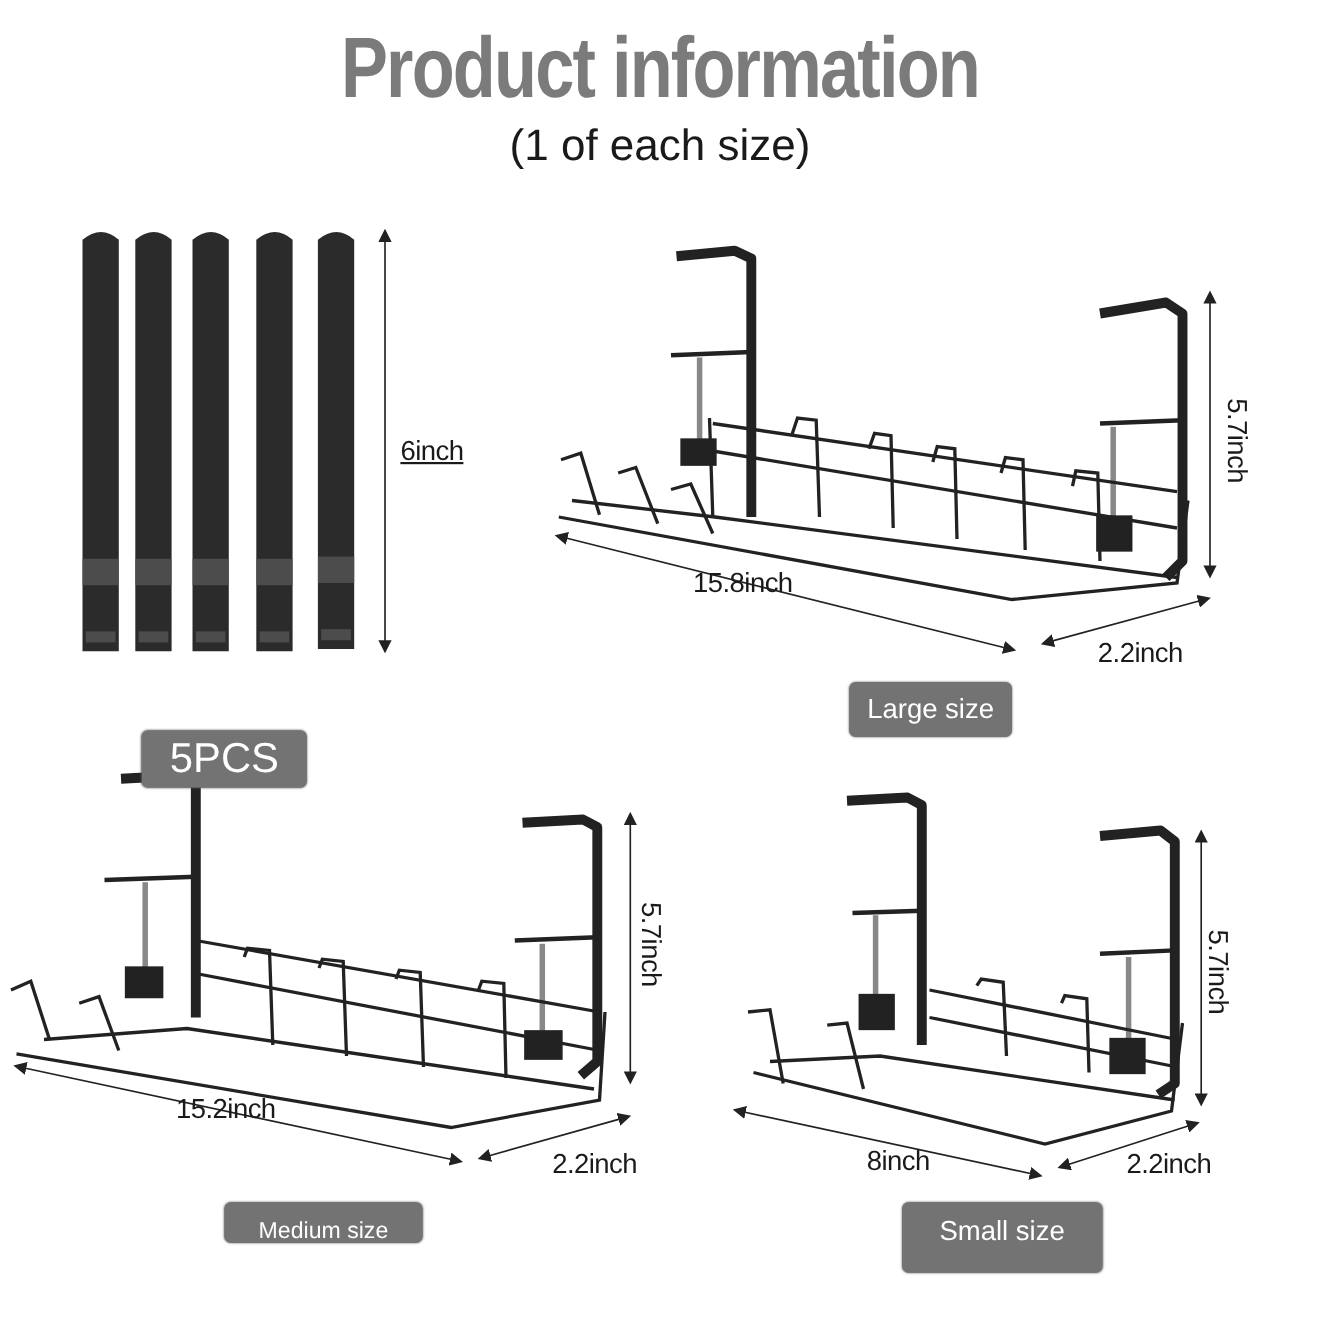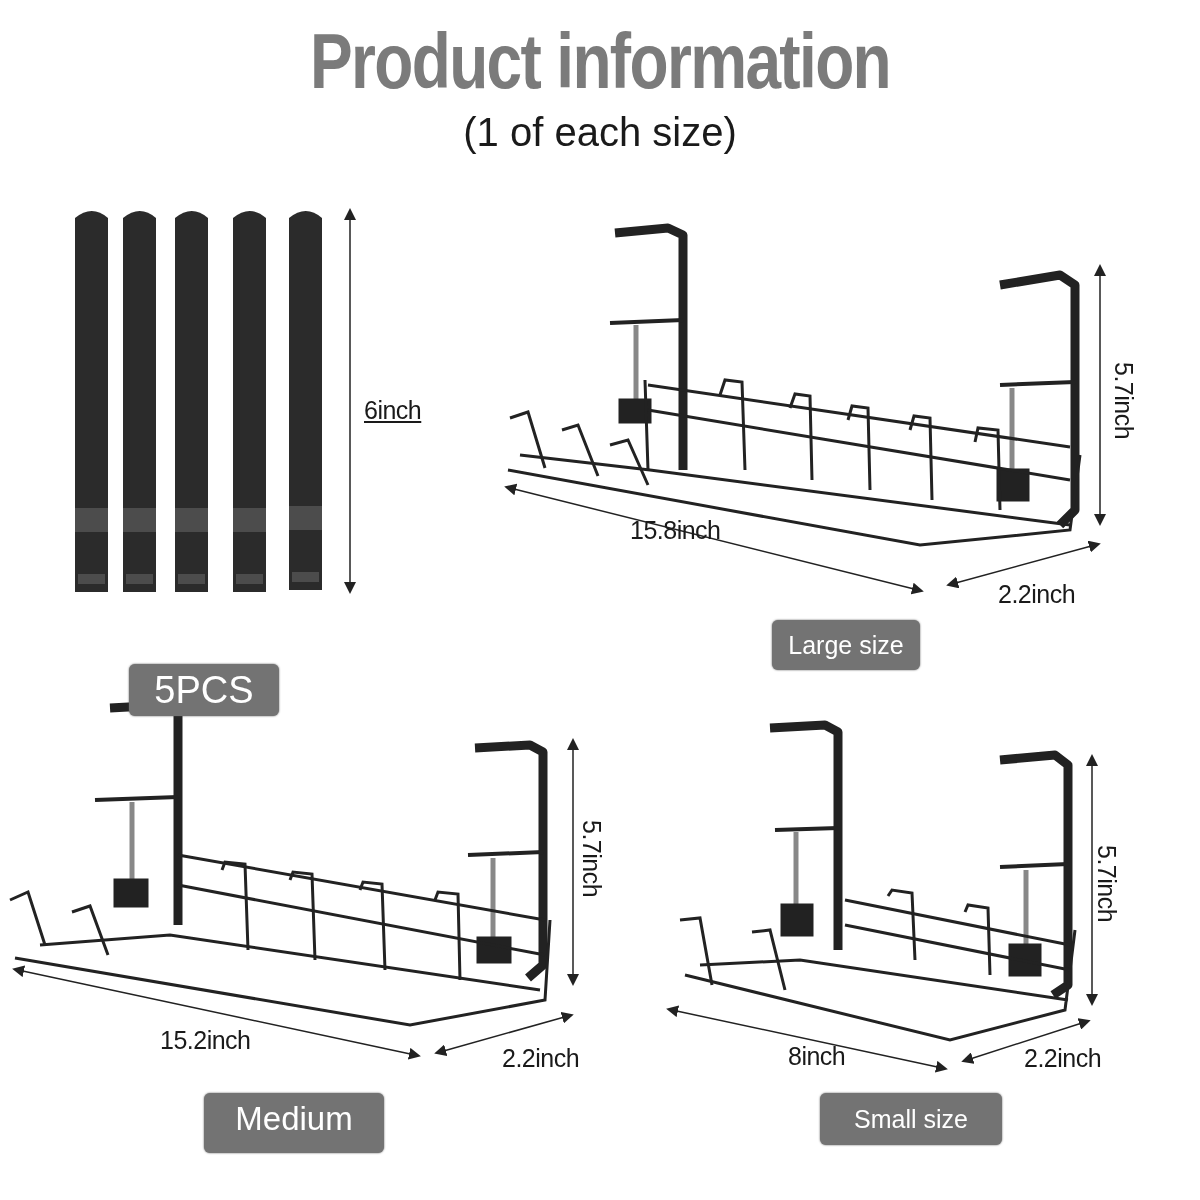--- a/index.html
+++ b/index.html
@@ -102,21 +102,21 @@
 </svg>
 
 <div class="dim" style="left:364px; top:396px;text-decoration:underline;">6inch</div>
 <div class="badge" style="left:129px; top:620px; width:150px; height:52px; line-height:52px; font-size:38px;margin-top:44px;">5PCS</div>
 
 <div class="dim" style="left:630px; top:516px;">15.8inch</div>
 <div class="dim" style="left:998px; top:580px;">2.2inch</div>
 <div class="dim vert" style="left:1138px; top:362px;">5.7inch</div>
 <div class="badge" style="left:772px; top:620px; width:148px; height:50px; line-height:50px; font-size:25px;">Large size</div>
 
-<div class="dim" style="left:160px; top:1026px;">15.2inch</div>
+<div class="dim" style="left:160px; top:994px;">15.2inch</div>
 <div class="dim" style="left:502px; top:1044px;">2.2inch</div>
 <div class="dim vert" style="left:606px; top:820px;">5.7inch</div>
-<div class="badge" style="left:204px; top:1093px; width:180px; height:60px; line-height:52px; font-size:33px;">Medium size</div>
+<div class="badge" style="left:204px; top:1093px; width:180px; height:37px; line-height:52px; font-size:21px;">Medium size</div>
 
 <div class="dim" style="left:788px; top:1042px;">8inch</div>
 <div class="dim" style="left:1024px; top:1044px;">2.2inch</div>
 <div class="dim vert" style="left:1121px; top:845px;">5.7inch</div>
-<div class="badge" style="left:820px; top:1093px; width:182px; height:52px; line-height:52px; font-size:25px;">Small size</div>
+<div class="badge" style="left:820px; top:1093px; width:182px; height:64px; line-height:52px; font-size:25px;">Small size</div>
 
 </body></html>

